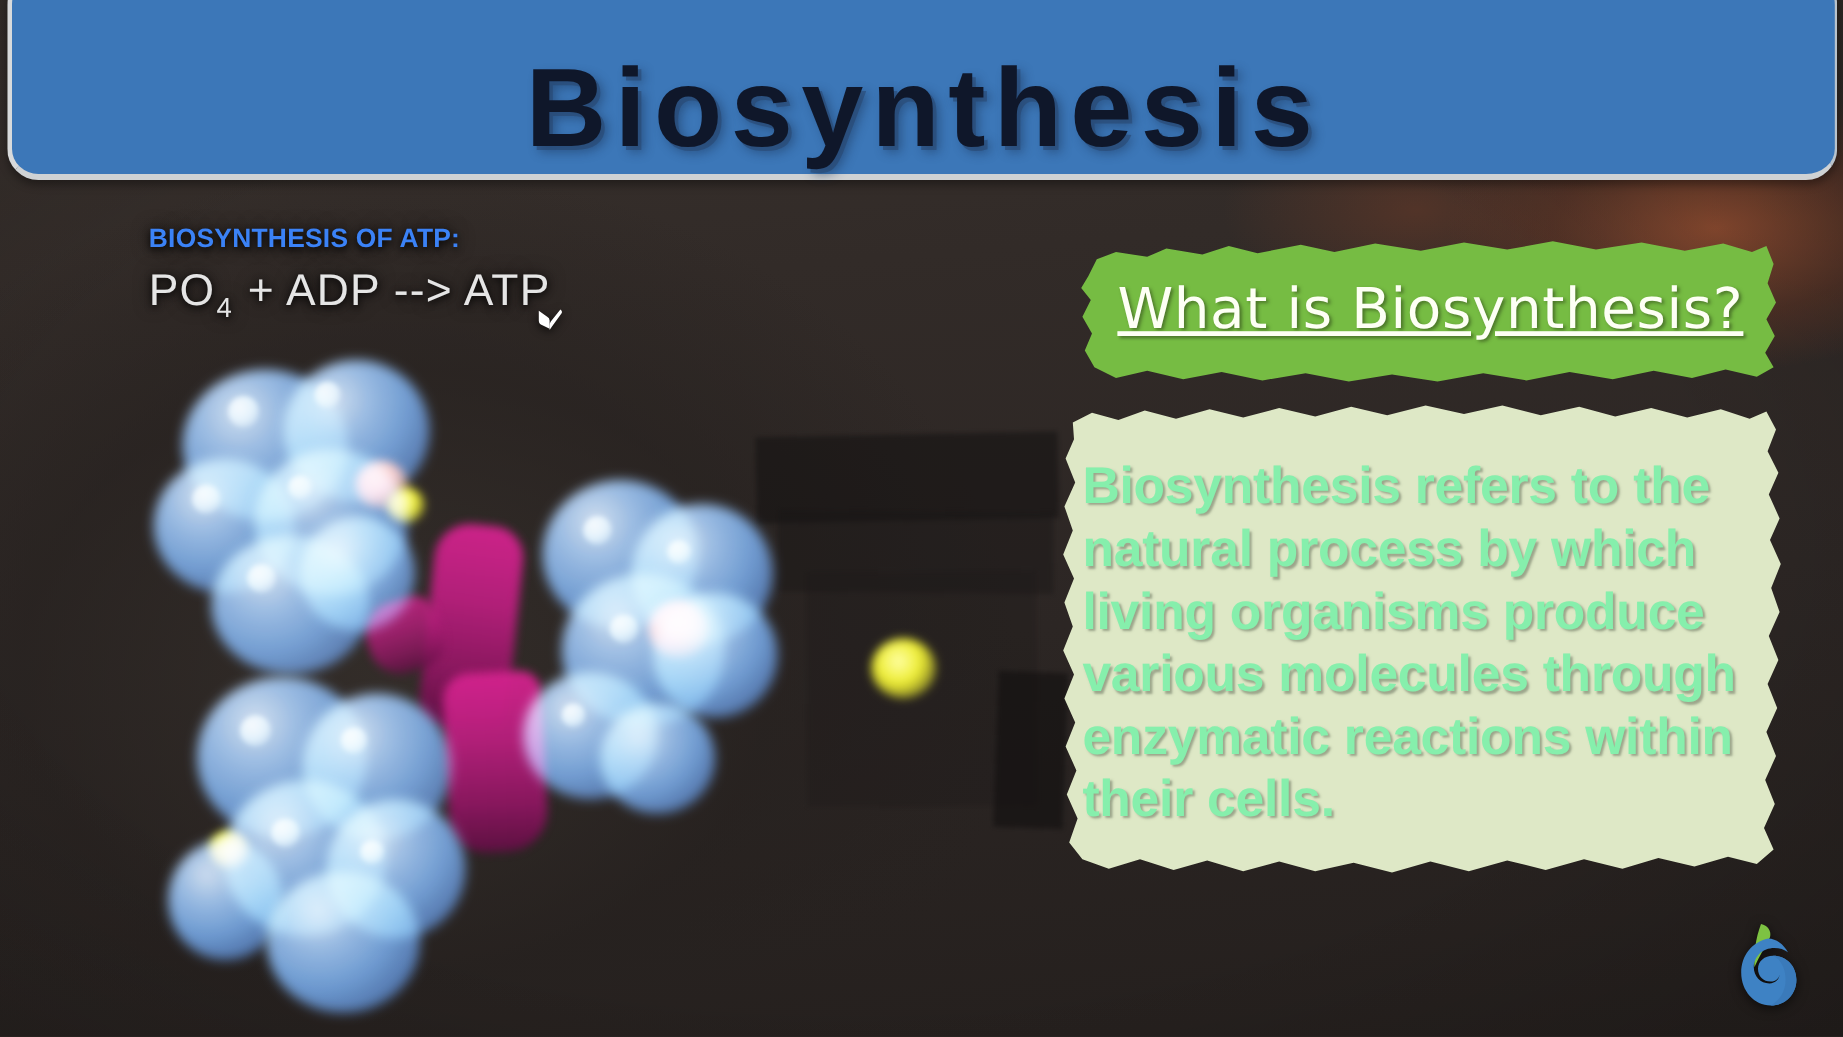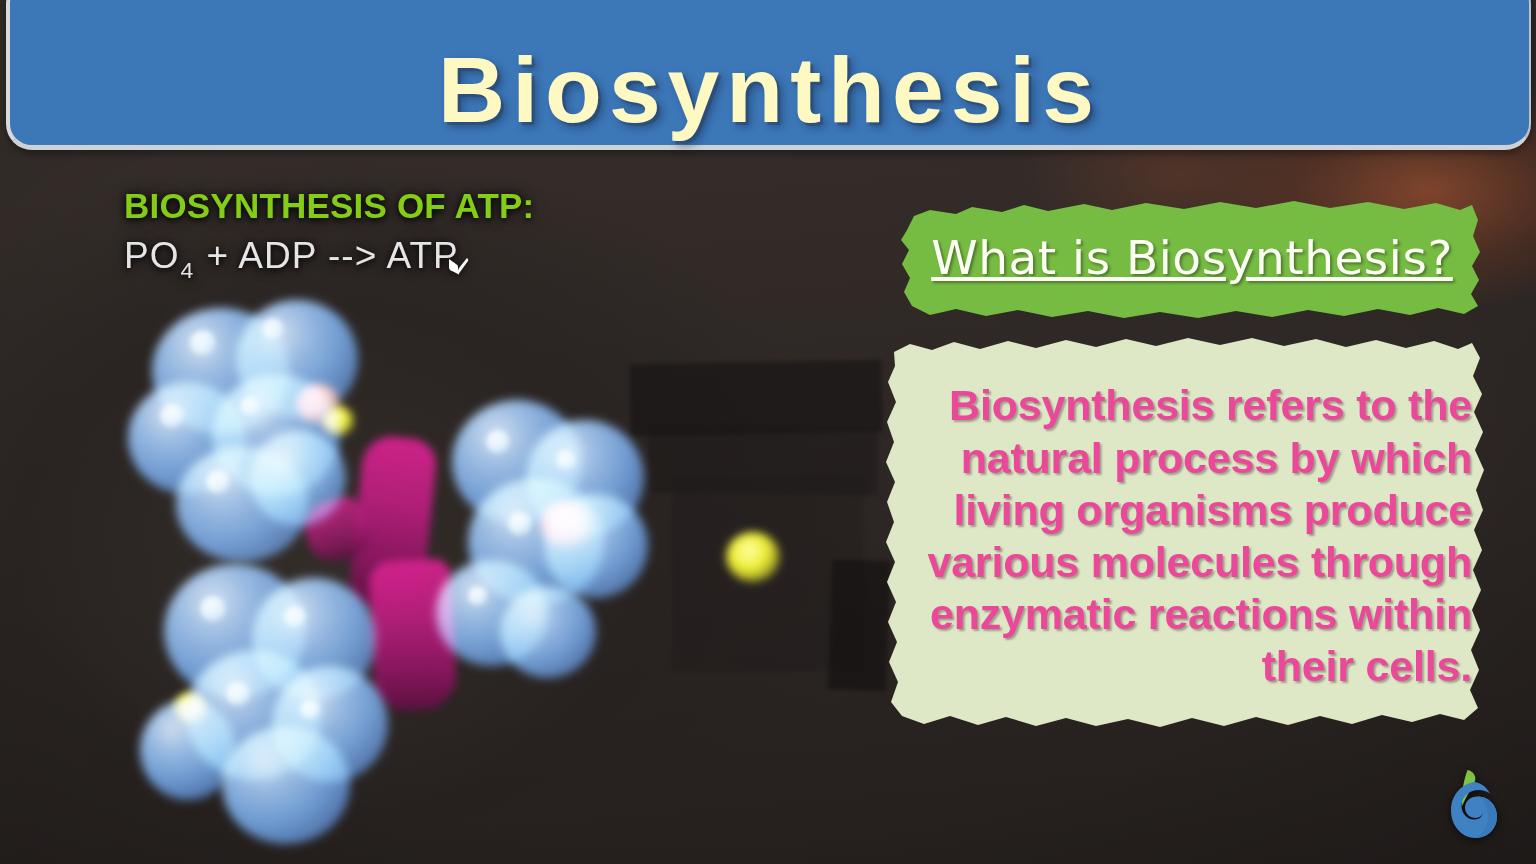--- a/index.html
+++ b/index.html
@@ -92,39 +92,39 @@
     border-left:4px solid #d8dadb;
     border-bottom:5px solid #cfd2d4;
     border-right:2px solid #b9c3cc;
     box-shadow:0 4px 7px rgba(0,0,0,.35);
     display:flex; align-items:flex-end; justify-content:center;
     padding-bottom:8px;
   }
   .header-title {
     font-size:93px;
     font-weight:bold;
-    color:#fef9c3;
+    color:#0f172a;
     letter-spacing:7px;
     line-height:1;
     text-shadow:
        3px 3px 0 rgba(40,70,110,.55),
        5px 5px 9px rgba(20,40,70,.45);
     white-space:nowrap;
   }
 
   
   .atp-block {
     position:absolute;
     left:124px; top:186px;
     z-index:14;
   }
   .atp-heading {
-    font-size:35px;
+    font-size:22px;
     font-weight:bold;
-    color:#84cc16;
+    color:#3b82f6;
     letter-spacing:.2px;
     text-shadow:0 2px 6px rgba(0,0,0,.85), 0 0 14px rgba(0,0,0,.7);
     white-space:nowrap;
   }
   .atp-equation {
     margin-top:9px;
     font-size:37px;
     font-weight:normal;
     color:#e5e5e5;
     letter-spacing:1px;
@@ -173,25 +173,25 @@
     position:absolute;
     left:884px; top:336px;
     width:604px; height:396px;
     z-index:13;
   }
   .def-card .paper { position:absolute; inset:0; width:100%; height:100%; }
   .def-text {
     position:absolute;
     left:18px; right:16px; top:18px; bottom:14px;
     display:flex; align-items:center; justify-content:center;
-    text-align:right;
+    text-align:left;
     font-size:43px;
     font-weight:bold;
     line-height:1.215;
-    color:#ec4899;
+    color:#86efac;
     letter-spacing:-.2px;
     text-shadow:2px 2px 2px rgba(100,110,90,.55);
   }
 
   
   .logo {
     position:absolute;
     right:34px; bottom:22px;
     width:60px; height:74px;
     z-index:15;

